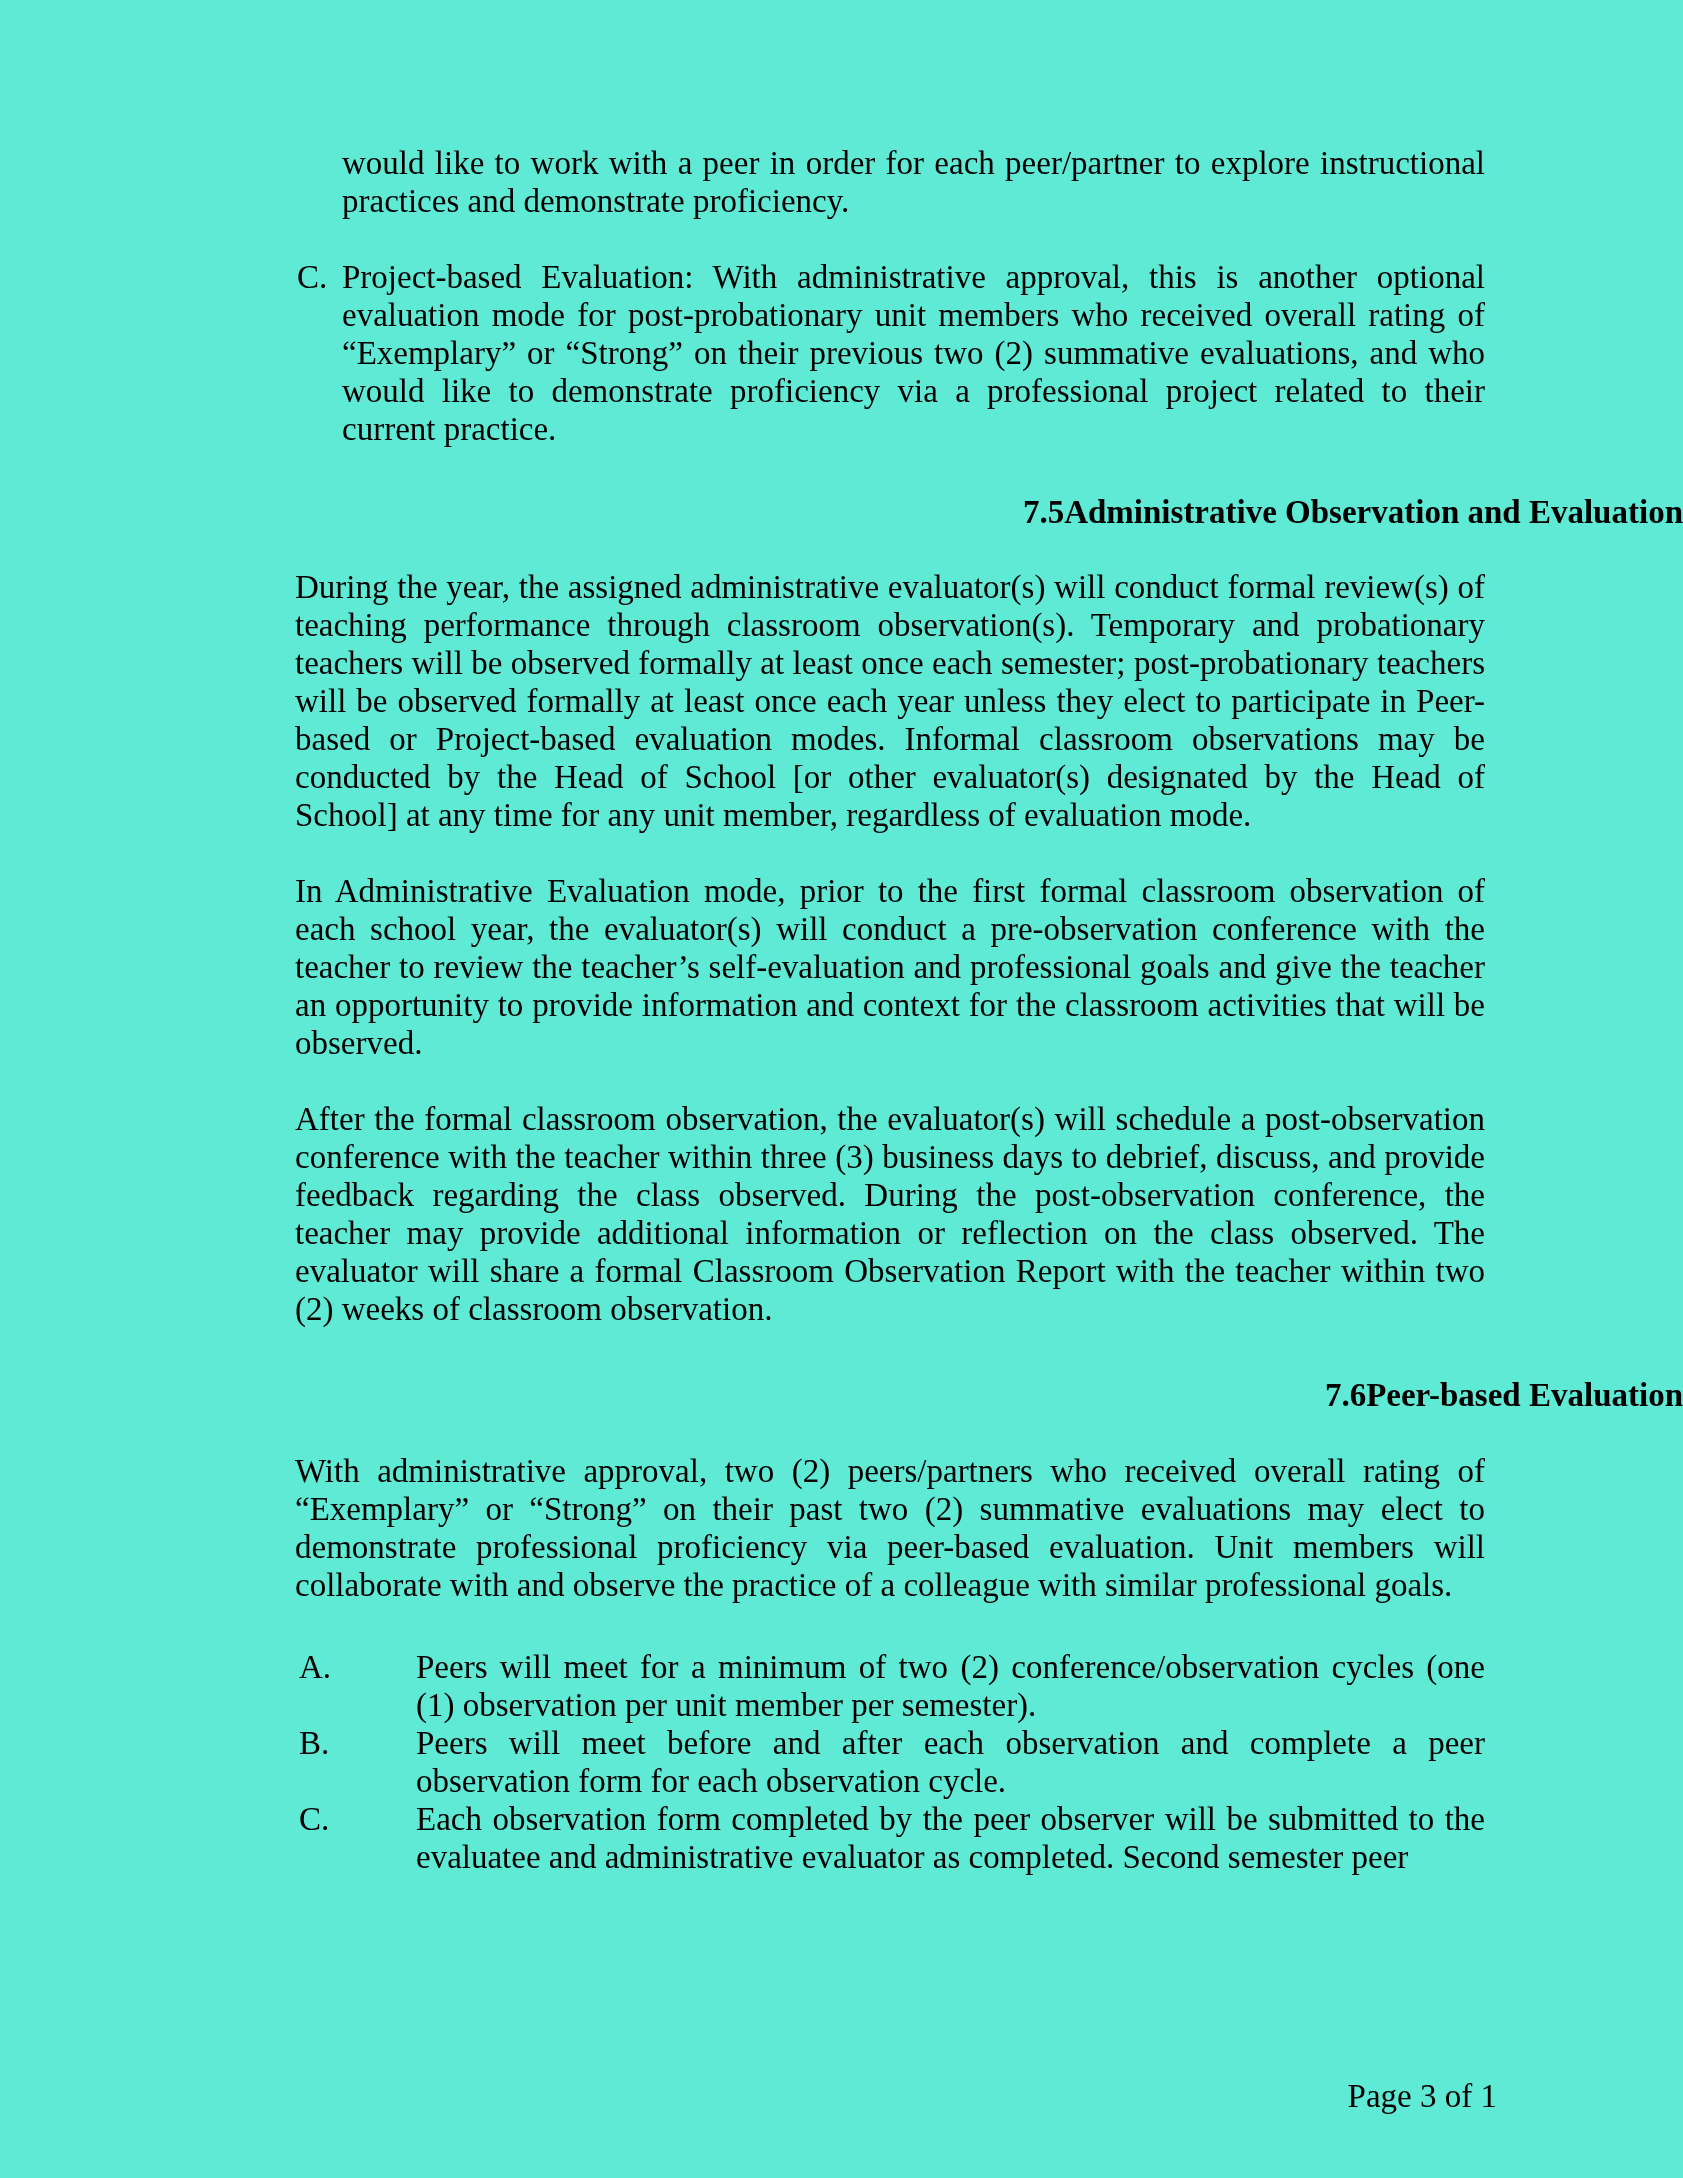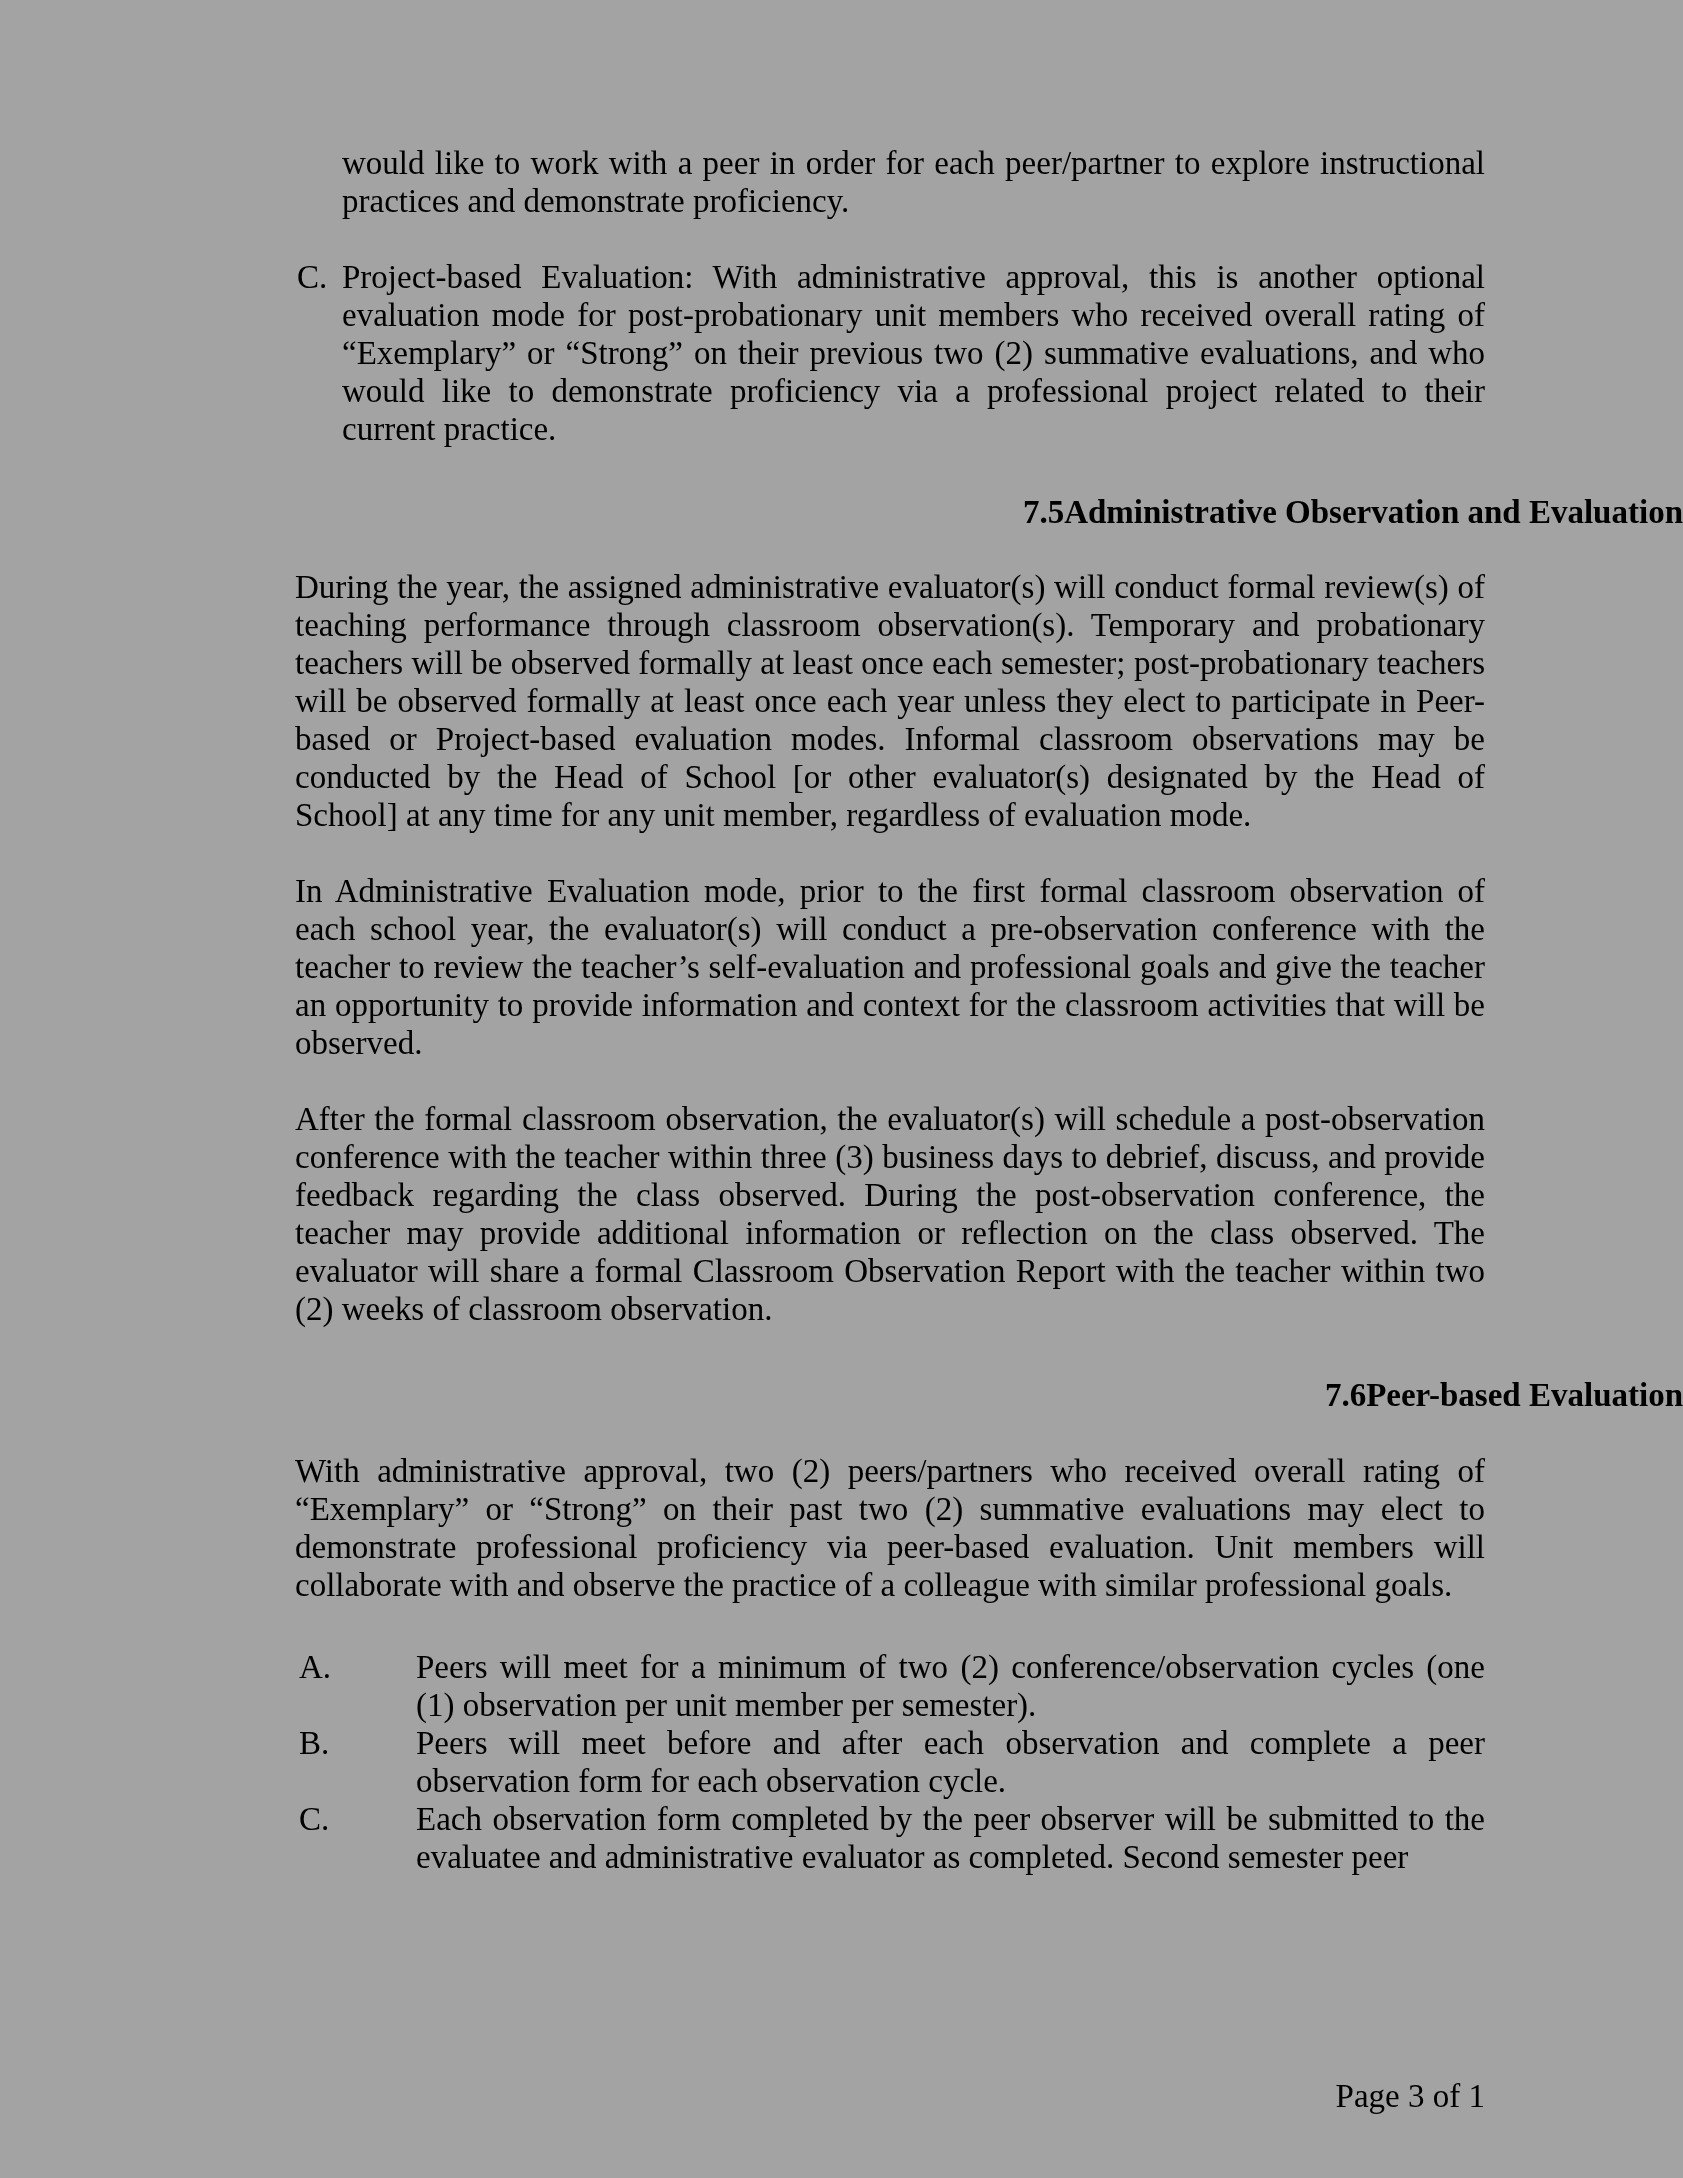--- a/index.html
+++ b/index.html
@@ -4,21 +4,21 @@
 <style>
   html, body {
     margin: 0;
     padding: 0;
     background: #ffffff;
   }
   .page {
     position: relative;
     width: 1683px;
     height: 2178px;
-    background: #a3a3a3;
+    background: #5eead4;
     color: #000000;
     font-family: "Liberation Serif", "DejaVu Serif", serif;
     font-size: 33px;
     line-height: 38px;
     box-sizing: border-box;
     padding-top: 144px;
     overflow: hidden;
   }
   .para {
     text-align: justify;
@@ -61,21 +61,21 @@
     position: relative;
   }
   .peer-item .marker {
     position: absolute;
     left: -117px;
     top: 0;
   }
   .footer {
     position: absolute;
     top: 2077px;
-    left: 0;
+    left: 12px;
     width: 1485px;
     text-align: right;
   }
 </style>
 </head>
 <body>
 
 <div class="page">
 
   <div class="para p-intro">would like to work with a peer in order for each peer/partner to explore instructional practices and demonstrate proficiency.</div>

